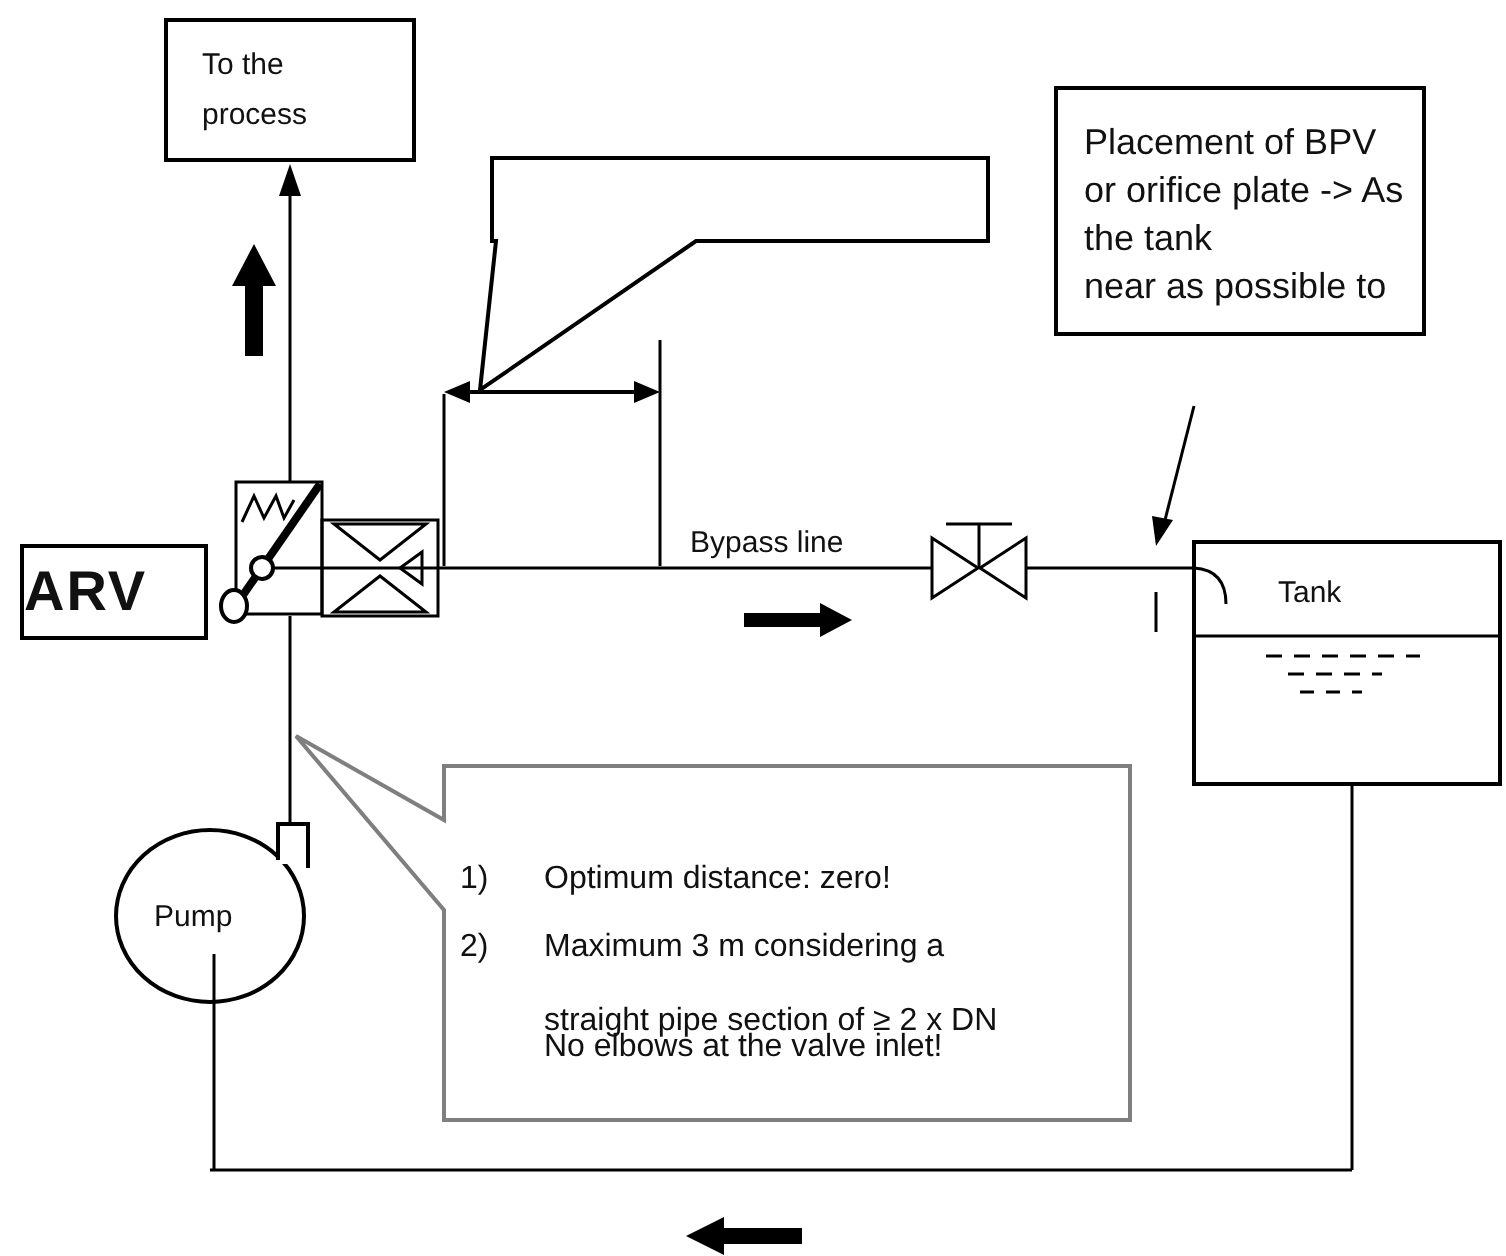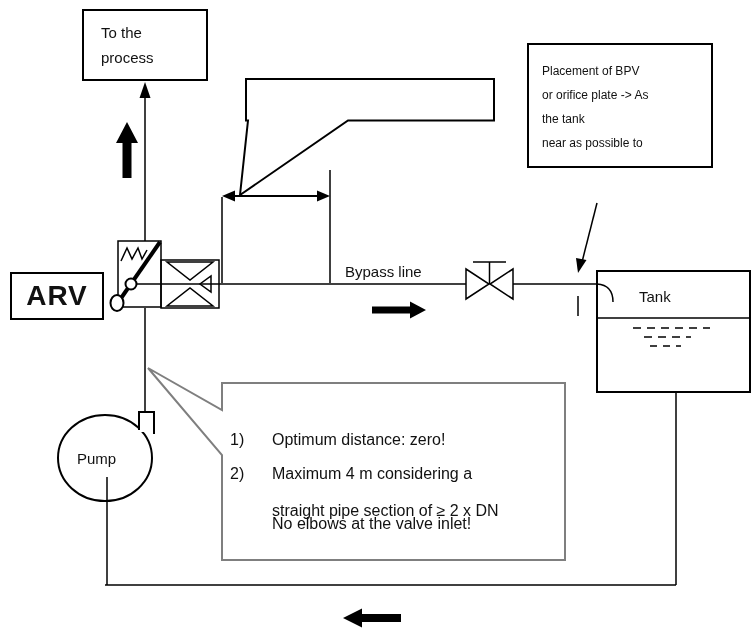--- a/index.html
+++ b/index.html
@@ -10,22 +10,22 @@
   }
   #lines{position:absolute;left:0;top:0;}
   .s{stroke:var(--line,#000);fill:none;stroke-width:1.5;}
   .s2{stroke:var(--line,#000);fill:none;stroke-width:2;}
   .f{fill:var(--line,#000);stroke:none;}
   .wfill{fill:#fff;}
   .gray{stroke:var(--notes-border,#7f7f7f);fill:none;stroke-width:2;}
   .txt{position:absolute;font-size:15px;line-height:24px;white-space:nowrap;}
   .bordered{border:2px solid var(--line,#000);box-sizing:border-box;position:absolute;}
   #process-box{left:82px;top:9px;width:126px;height:72px;padding:9px 0 0 17px;font-size:15px;line-height:25px;}
-  #bpv-box{left:527px;top:43px;width:186px;height:125px;padding:14px 0 0 13px;font-size:12px;line-height:24px;}
-  #arv-box{left:10px;top:272px;width:94px;height:48px;display:flex;align-items:center;justify-content:center;
+  #bpv-box{left:527px;top:43px;width:186px;height:125px;padding:14px 0 0 13px;font-size:18px;line-height:24px;}
+  #arv-box{left:10px;top:272px;width:94px;height:48px;display:flex;align-items:center;
            font-size:28px;font-weight:bold;letter-spacing:1px;}
   #straight-pipe-label{left:245px;top:78px;width:249px;height:43px;display:flex;align-items:center;justify-content:center;font-size:15px;}
   #bypass-label{left:345px;top:260px;}
   #tank-label{left:639px;top:285px;}
   #pump-label{left:77px;top:447px;}
   .note{position:absolute;font-size:16px;line-height:25px;white-space:nowrap;}
 </style>
 </head>
 <body>
 
@@ -133,17 +133,17 @@
 
   <div id="bypass-label" class="txt">Bypass line</div>
 
   <div id="tank-label" class="txt">Tank</div>
 
   <div id="pump-label" class="txt">Pump</div>
 
   <div class="note" style="left:230px;top:427px;">1)</div>
   <div class="note" style="left:272px;top:427px;">Optimum distance: zero!</div>
   <div class="note" style="left:230px;top:461px;">2)</div>
-  <div class="note" style="left:272px;top:461px;">Maximum 4 m considering a</div>
+  <div class="note" style="left:272px;top:461px;">Maximum 3 m considering a</div>
   <div class="note" style="left:272px;top:498px;">straight pipe section of ≥ 2 x DN</div>
   <div class="note" style="left:272px;top:511px;">No elbows at the valve inlet!</div>
 
 </div>
 
 </body></html>

